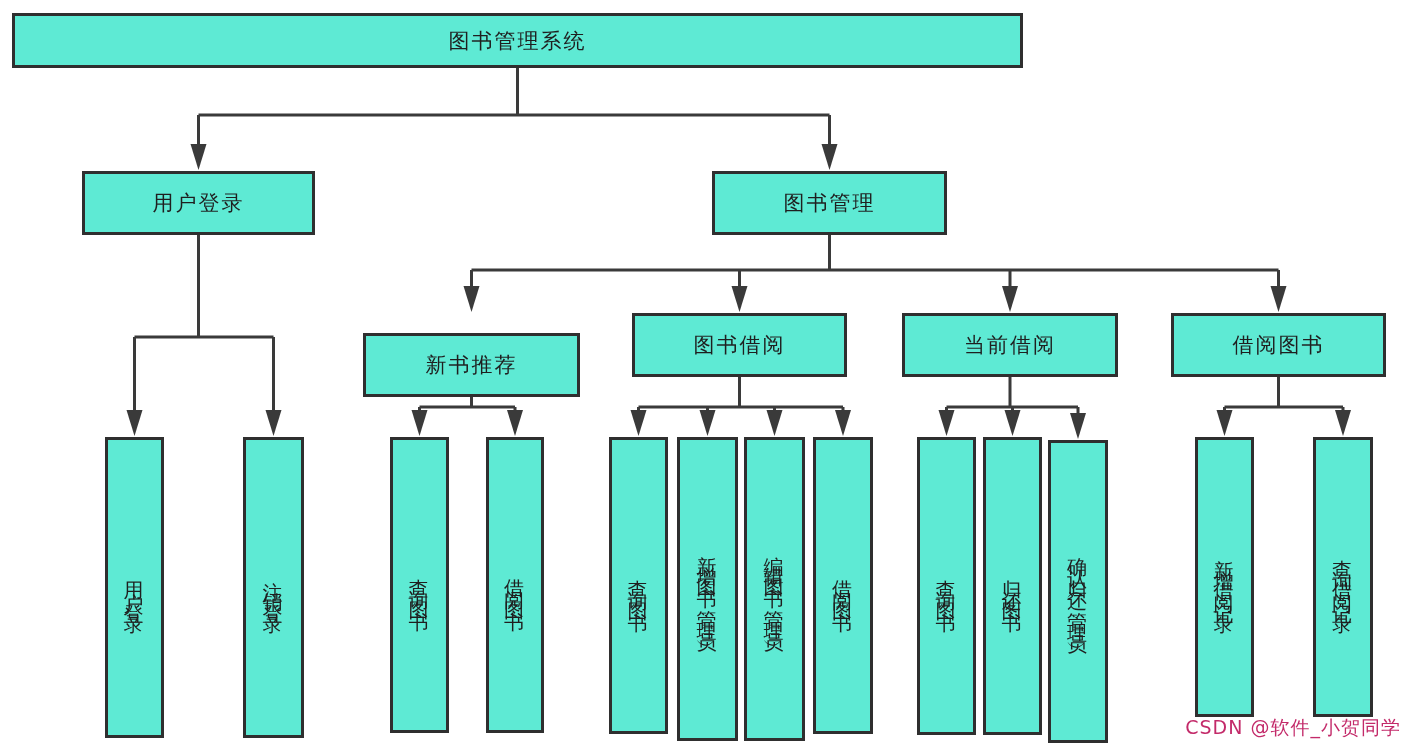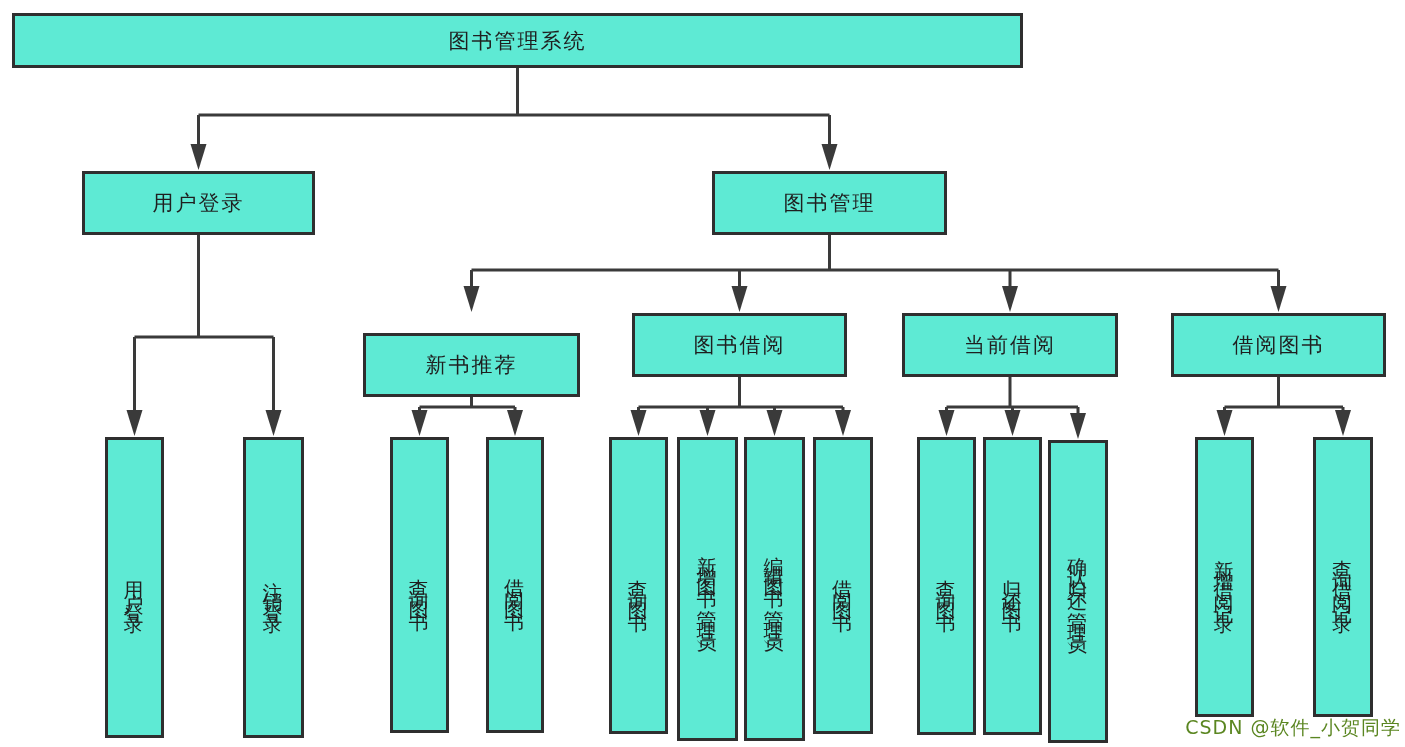--- a/index.html
+++ b/index.html
@@ -30,21 +30,21 @@
     letter-spacing:11px;
     white-space:nowrap;
     color:#1f1f1f;
   }
   .watermark{
     position:absolute;
     right:4px;
     bottom:6px;
     z-index:3;
     font-size:19px;
-    color:#4d7c0f;
+    color:#be185d;
     opacity:0.92;
     letter-spacing:1px;
     pointer-events:none;
   }
 </style>
 </head>
 <body>
 
 <div class="canvas">
 

